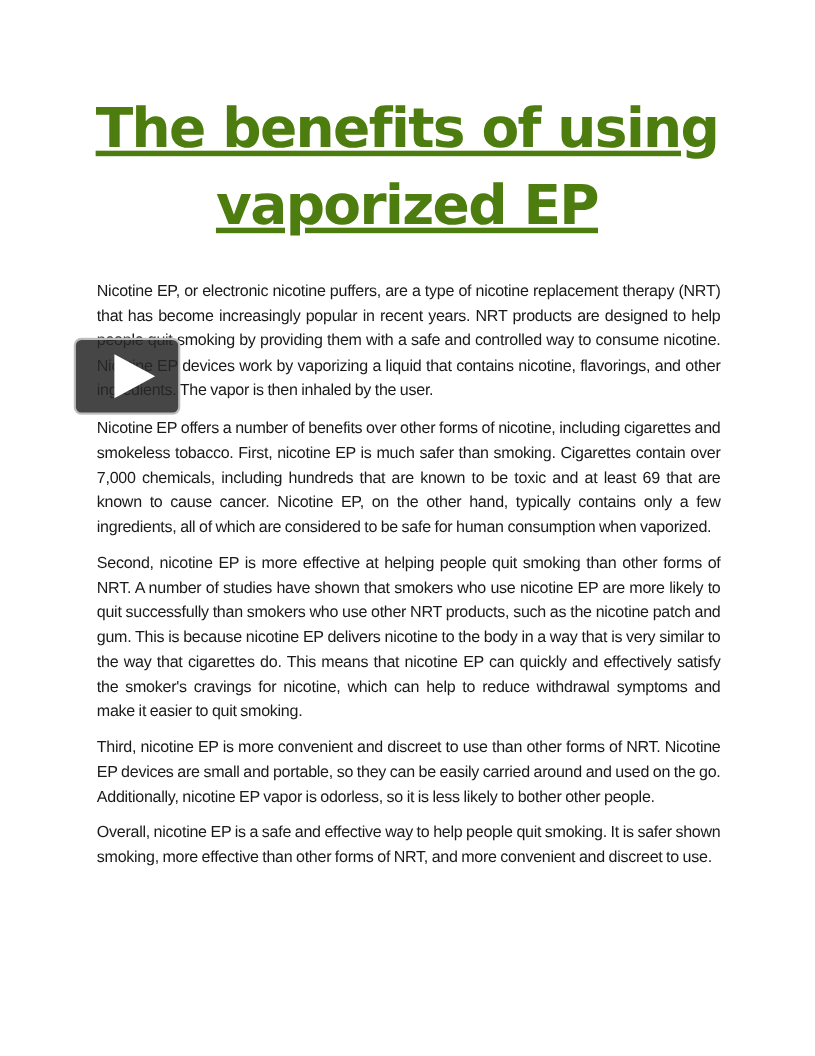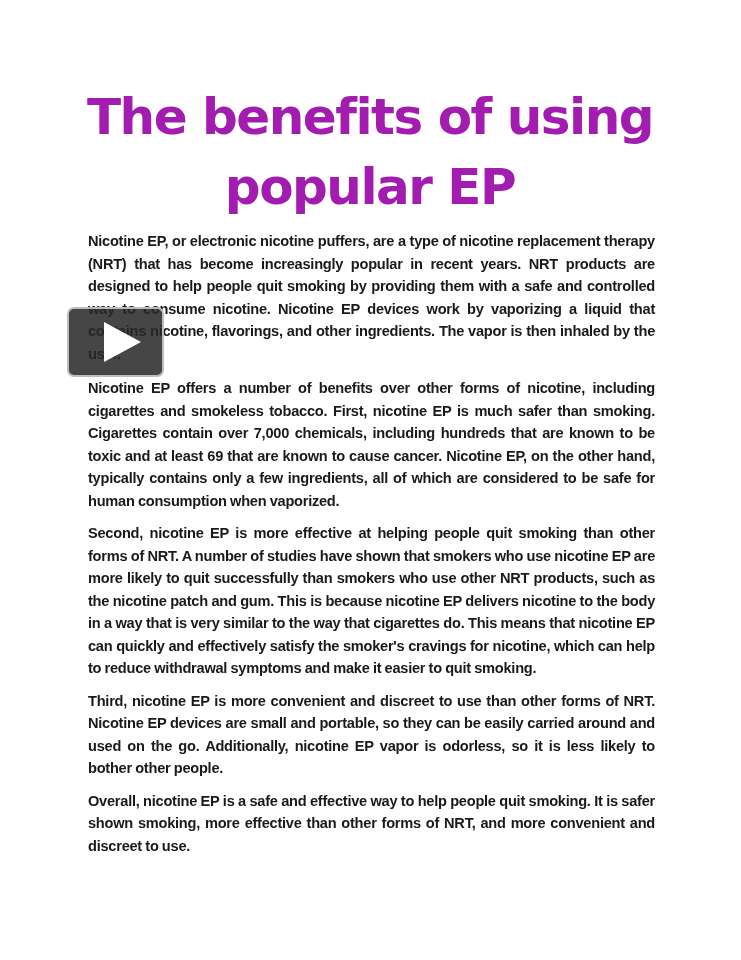--- a/index.html
+++ b/index.html
@@ -26,29 +26,29 @@
       position: absolute;
       left: 60px;
       top: 82px;
       width: 620px;
       text-align: center;
       font-family: "DejaVu Sans", sans-serif;
       font-weight: bold;
       font-size: 50px;
       line-height: 70px;
       letter-spacing: -1.5px;
-      color: #a21caf;
+      color: #4d7c0f;
       margin: 0;
+      text-decoration: underline;
     }
     .body-text {
       position: absolute;
       left: 88px;
-      top: 230px;
+      top: 254px;
       width: 567px;
-      font-weight: bold;
     }
     .para {
       margin: 0 0 10px 0;
       font-family: "Liberation Sans", sans-serif;
       font-size: 14.6px;
       line-height: 22.5px;
       text-align: justify;
       color: #1a1a1a;
       letter-spacing: -0.25px;
       word-spacing: -0.5px;
@@ -76,21 +76,21 @@
       border-bottom: 20px solid transparent;
       border-left: 37px solid #ffffff;
     }
   </style>
 </head>
 <body>
 
 <div class="page">
   <h1 class="title">
     <span>The benefits of using</span><br>
-    <span>popular EP</span>
+    <span>vaporized EP</span>
   </h1>
 
   <div class="body-text">
     <p class="para p1">Nicotine EP, or electronic nicotine puffers, are a type of nicotine replacement therapy (NRT) that has become increasingly popular in recent years. NRT products are designed to help people quit smoking by providing them with a safe and controlled way to consume nicotine. Nicotine EP devices work by vaporizing a liquid that contains nicotine, flavorings, and other ingredients. The vapor is then inhaled by the user.</p>
     <p class="para p2">Nicotine EP offers a number of benefits over other forms of nicotine, including cigarettes and smokeless tobacco. First, nicotine EP is much safer than smoking. Cigarettes contain over 7,000 chemicals, including hundreds that are known to be toxic and at least 69 that are known to cause cancer. Nicotine EP, on the other hand, typically contains only a few ingredients, all of which are considered to be safe for human consumption when vaporized.</p>
     <p class="para p3">Second, nicotine EP is more effective at helping people quit smoking than other forms of NRT. A number of studies have shown that smokers who use nicotine EP are more likely to quit successfully than smokers who use other NRT products, such as the nicotine patch and gum. This is because nicotine EP delivers nicotine to the body in a way that is very similar to the way that cigarettes do. This means that nicotine EP can quickly and effectively satisfy the smoker's cravings for nicotine, which can help to reduce withdrawal symptoms and make it easier to quit smoking.</p>
     <p class="para p4">Third, nicotine EP is more convenient and discreet to use than other forms of NRT. Nicotine EP devices are small and portable, so they can be easily carried around and used on the go. Additionally, nicotine EP vapor is odorless, so it is less likely to bother other people.</p>
     <p class="para p5">Overall, nicotine EP is a safe and effective way to help people quit smoking. It is safer shown smoking, more effective than other forms of NRT, and more convenient and discreet to use.</p>
   </div>
 

